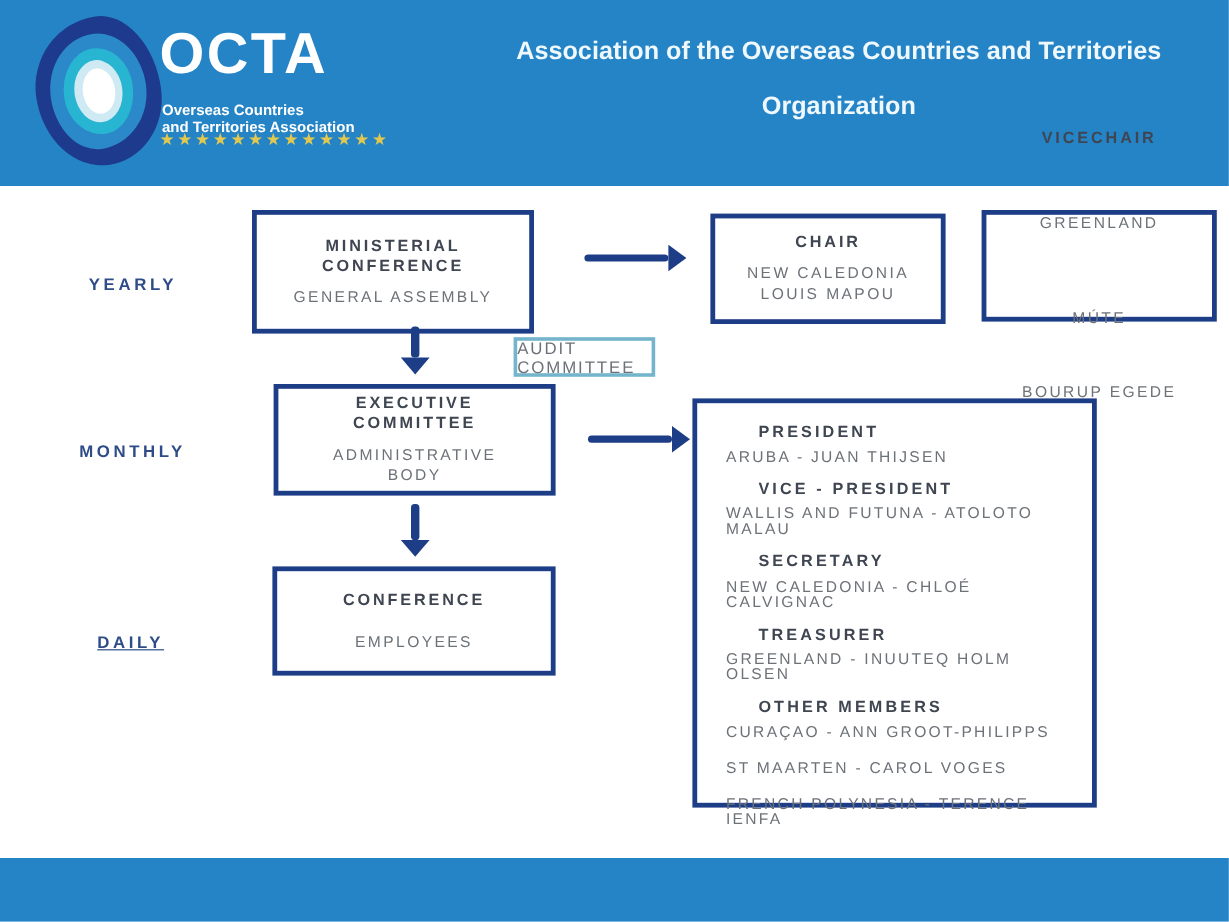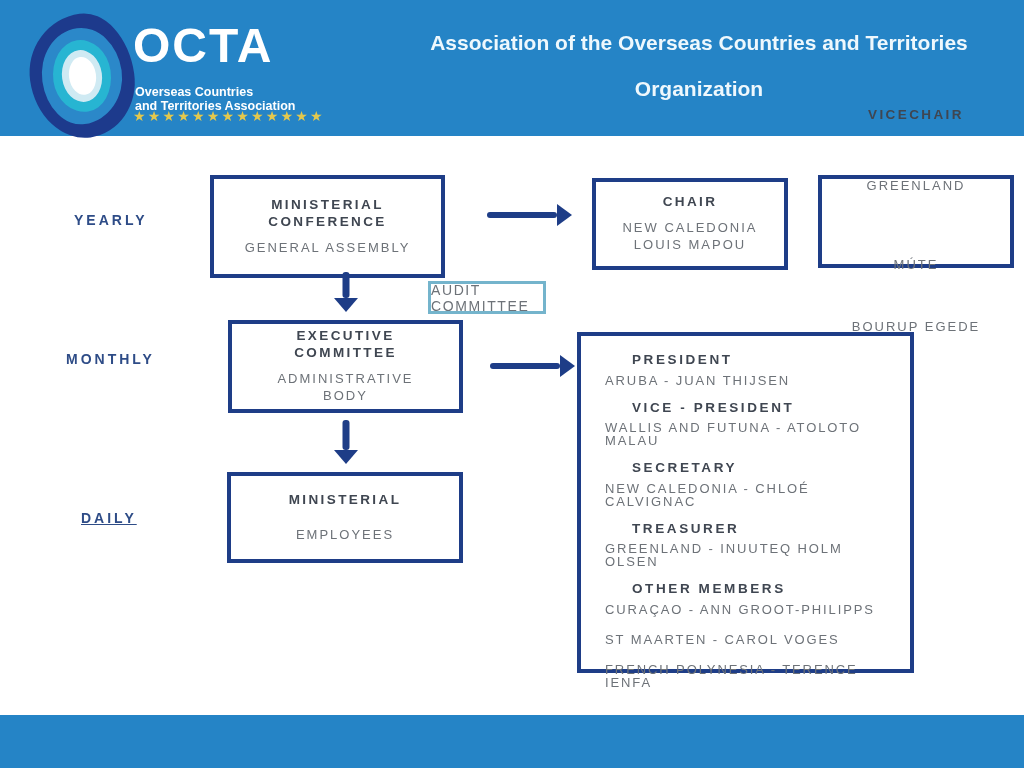--- a/index.html
+++ b/index.html
@@ -9,37 +9,37 @@
     --head-text:#3f4651;
     --body-text:#6d7278;
     --audit-border:#74b4cc;
     --gold:#e2c84e;
   }
   html,body{margin:0;padding:0;}
   body{width:1024px;height:768px;background:#ffffff;font-family:"Liberation Sans",sans-serif;position:relative;overflow:hidden;}
   .abs{position:absolute;}
 
   
-  .top-banner{left:0;top:0;width:1024px;height:136px;background:var(--blue);}
+  .top-banner{left:0;top:0;width:1024px;height:155px;background:var(--blue);}
   .logo-blob{left:30px;top:14px;width:104px;height:124px;}
   .blob{display:flex;align-items:center;justify-content:center;}
   .b1{width:104px;height:124px;background:#1d3a8c;border-radius:56% 44% 50% 50% / 48% 54% 46% 52%;transform:rotate(-8deg);}
   .b2{width:80px;height:96px;background:#2b88c9;border-radius:52% 48% 55% 45% / 50% 50% 50% 50%;}
   .b3{width:58px;height:72px;background:#27b5d2;border-radius:50% 50% 48% 52% / 52% 48% 52% 48%;}
   .b4{width:40px;height:52px;background:#cfeaf3;border-radius:50%;}
   .b5{width:27px;height:38px;background:#ffffff;border-radius:50%;}
   .logo-acronym{left:133px;top:18px;font-size:48px;font-weight:bold;color:#ffffff;letter-spacing:2px;}
   .logo-sub{left:135px;top:85px;font-size:12.5px;font-weight:bold;color:#ffffff;line-height:1.12;}
   .logo-stars{left:133px;top:108px;font-size:14px;letter-spacing:2.2px;color:var(--gold);}
   .hdr-title{left:410px;width:578px;text-align:center;color:#eef8fd;font-weight:bold;font-size:21px;}
   .hdr-line1{top:31px;}
   .hdr-line2{top:77px;}
 
   
-  .tl-label{font-size:14px;font-weight:bold;letter-spacing:3px;color:var(--label-navy);}
+  .tl-label{font-size:14px;font-weight:bold;letter-spacing:3px;color:var(--label-navy);margin-top:17px;}
   .lbl-yearly{left:74px;top:212px;}
   .lbl-monthly{left:66px;top:351px;}
   .lbl-daily{left:81px;top:510px;text-decoration:underline;}
 
   
   .obox{background:#fff;border:4px solid var(--navy);box-sizing:border-box;display:flex;flex-direction:column;align-items:center;justify-content:center;text-align:center;}
   .obox-title{font-size:13.5px;font-weight:bold;letter-spacing:2.4px;color:var(--head-text);line-height:1.25;}
   .obox-sub{font-size:13px;letter-spacing:2px;color:var(--body-text);line-height:1.35;margin-top:8px;}
   .wrap-title{max-width:155px;}
   .wrap-sub{max-width:180px;}
@@ -122,21 +122,21 @@
 <div class="abs box-audit">
   <div class="audit-text">AUDIT COMMITTEE</div>
 </div>
 
 <div class="abs obox box-executive">
   <div class="obox-title wrap-title">EXECUTIVE COMMITTEE</div>
   <div class="obox-sub wrap-sub">ADMINISTRATIVE BODY</div>
 </div>
 
 <div class="abs obox box-secretariat">
-  <div class="obox-title">MINISTERIAL</div>
+  <div class="obox-title">CONFERENCE</div>
   <div class="obox-sub" style="margin-top:17px;">EMPLOYEES</div>
 </div>
 
 <div class="abs box-board">
   <div class="mg-title">PRESIDENT</div>
   <div class="mg-line">ARUBA - JUAN THIJSEN</div>
 
   <div class="mg-title">VICE - PRESIDENT</div>
   <div class="mg-line">WALLIS AND FUTUNA - ATOLOTO MALAU</div>
 

